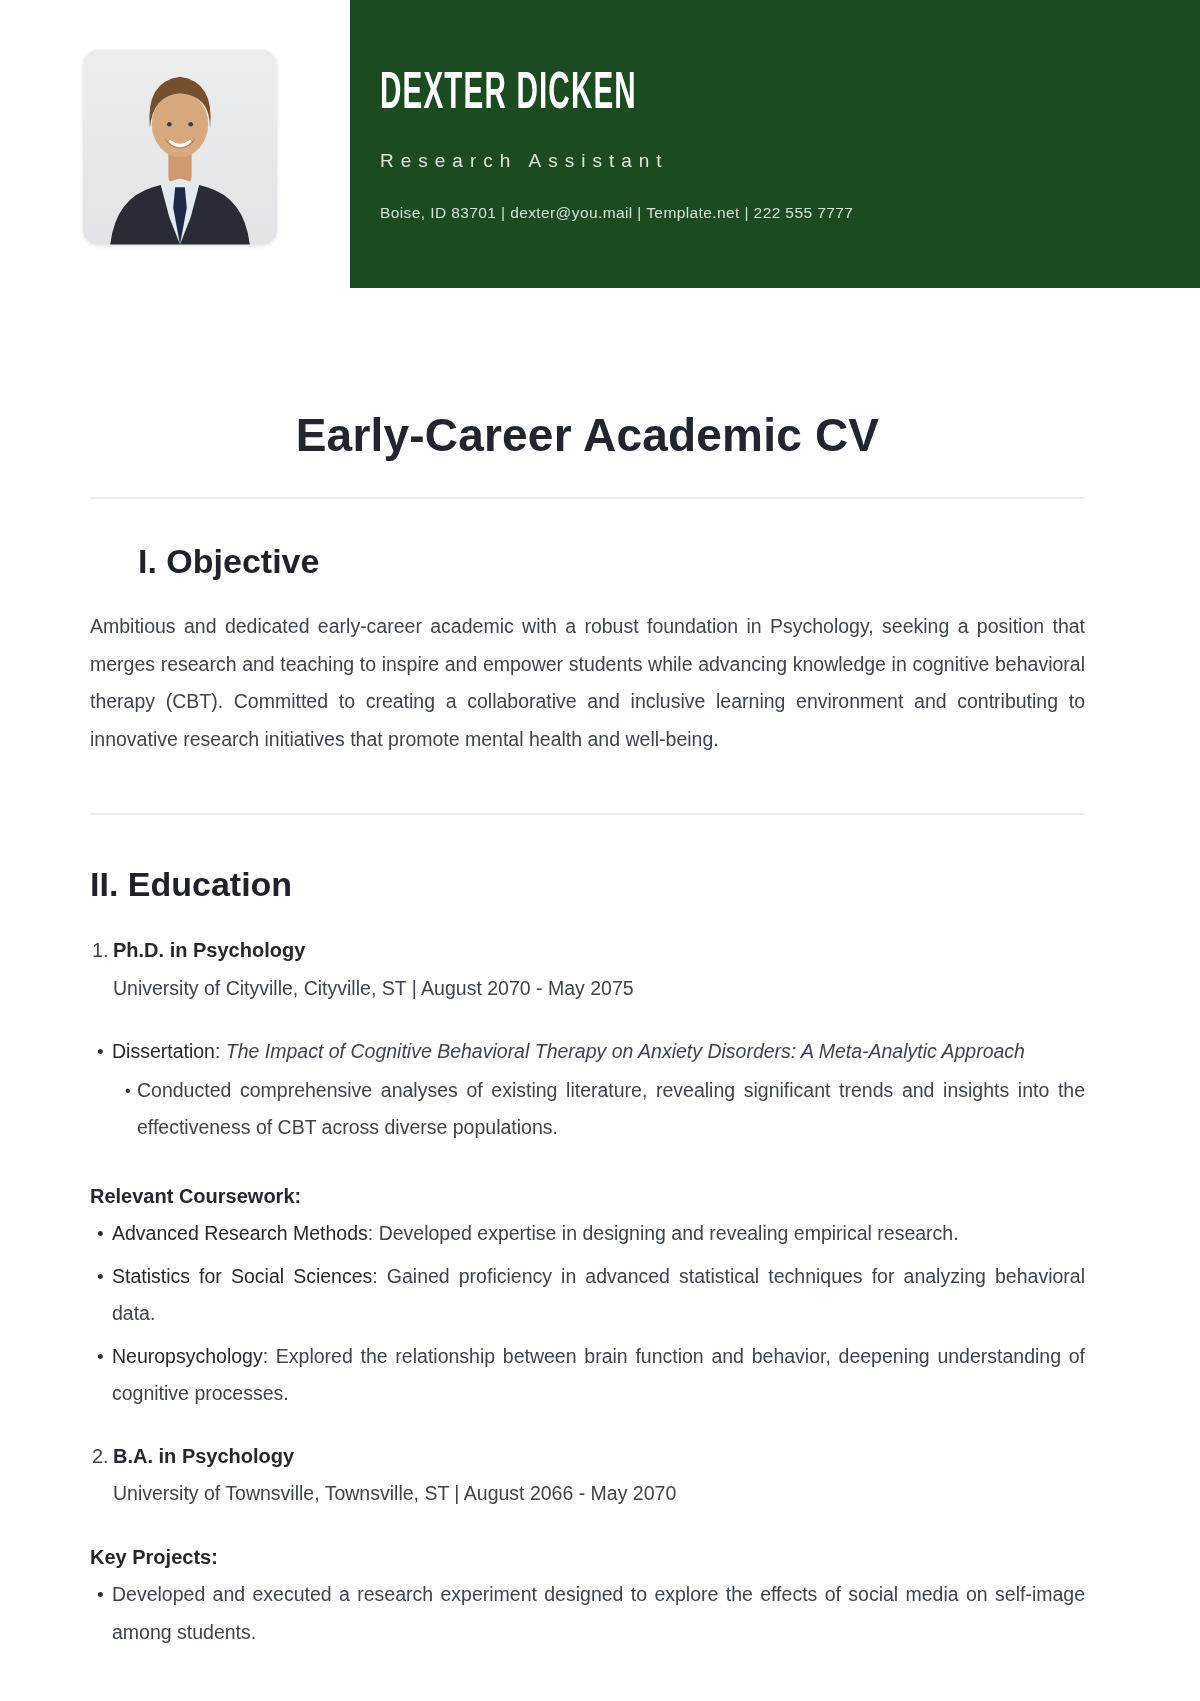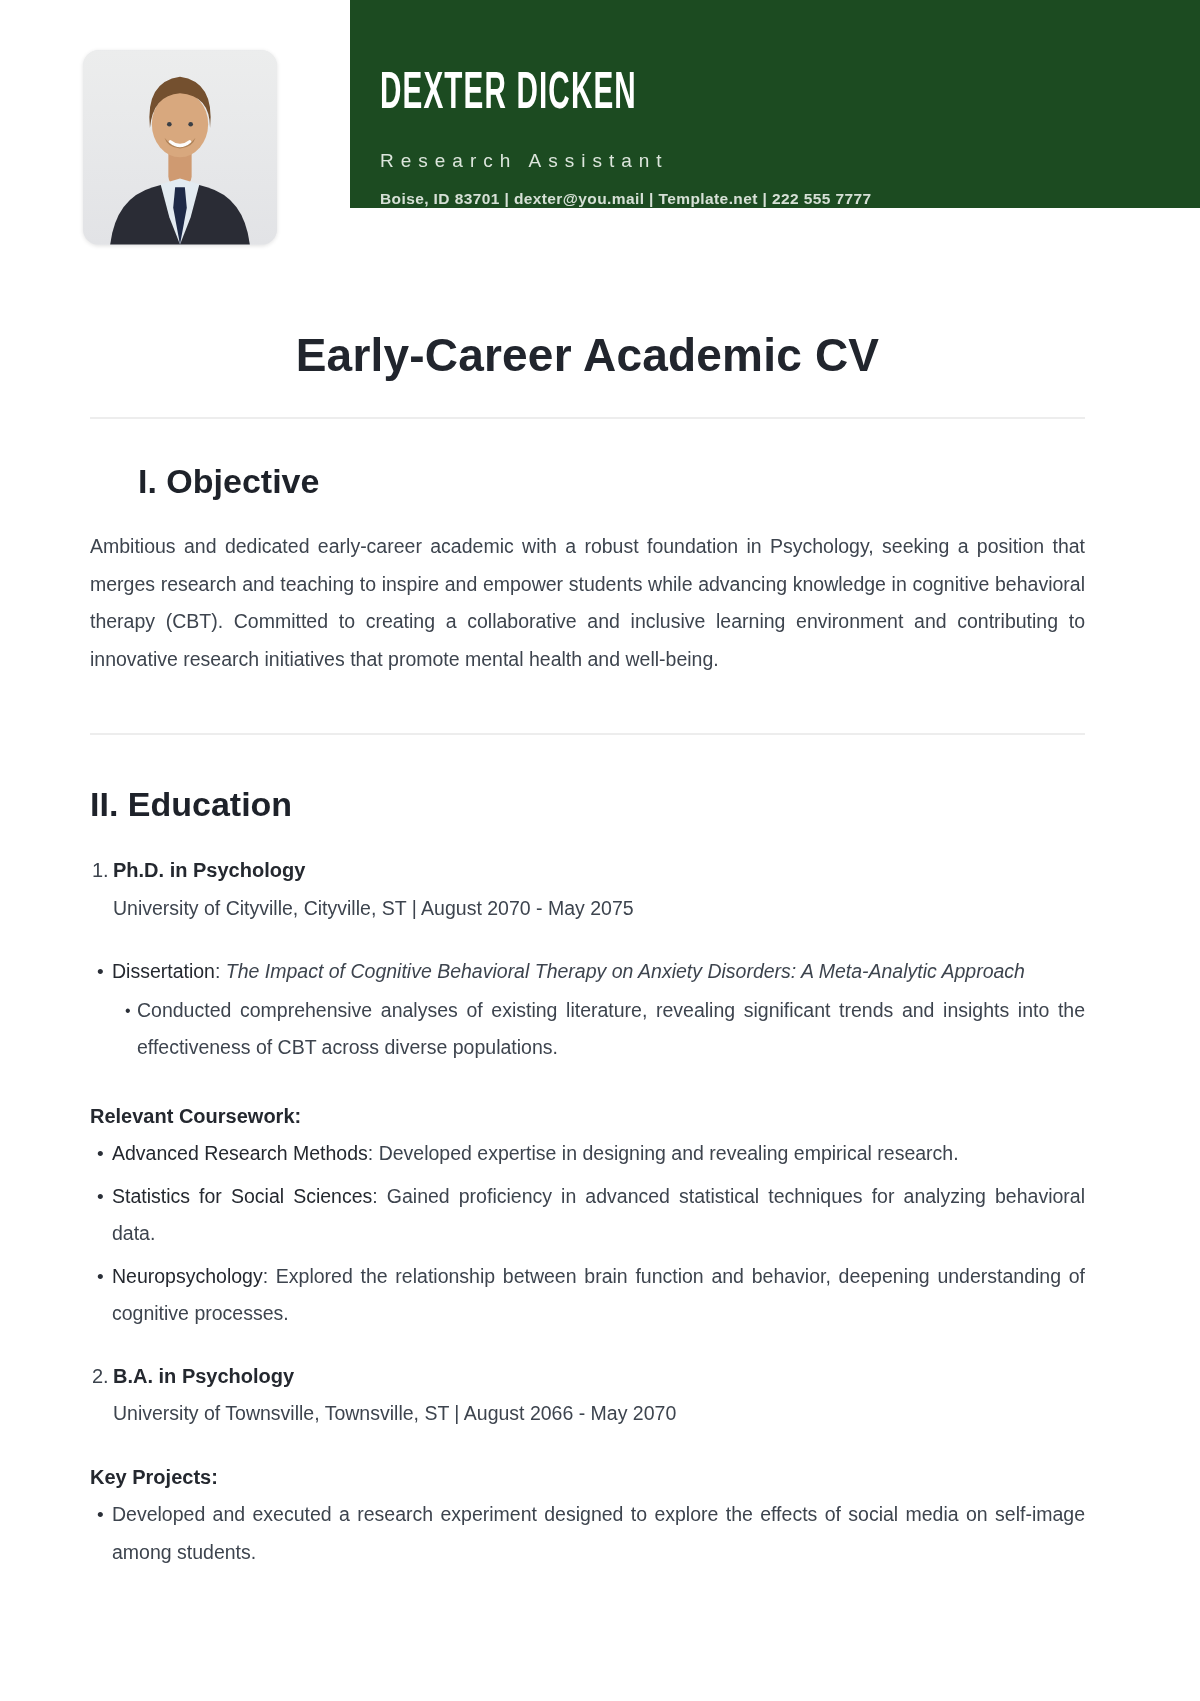--- a/index.html
+++ b/index.html
@@ -4,37 +4,37 @@
 <style>
   * { margin:0; padding:0; box-sizing:border-box; }
   html,body { background:#ffffff; }
   .page {
     width:1200px; height:1701px; position:relative; overflow:hidden;
     background:#ffffff; font-family:"Liberation Sans", sans-serif;
     margin:0 auto;
   }
 
   
-  .header { position:relative; height:208px; }
+  .header { position:relative; height:288px; }
   .band {
     position:absolute; left:350px; right:0; top:0; bottom:0;
     background:#1c4b21; padding-left:30px;
   }
   .name {
     margin-top:64px; font-size:52px; font-weight:700; color:#ffffff;
     line-height:1; letter-spacing:2px; white-space:nowrap;
     transform:scaleX(0.57); transform-origin:left center;
   }
   .role {
     margin-top:34px; font-size:19px; font-weight:400;
     letter-spacing:7px; color:#dde6dd; line-height:1.2;
   }
   .contact {
-    margin-top:16px; font-size:15.5px; letter-spacing:0.4px;
-    color:#d6e0d6; line-height:1.3;font-weight:bold;
+    margin-top:30px; font-size:15.5px; letter-spacing:0.4px;
+    color:#d6e0d6; line-height:1.3;
   }
   .photo {
     position:absolute; left:83px; top:50px; width:194px; height:195px;
     border-radius:16px; overflow:hidden; background:#e9eaec;
     box-shadow:0 1px 4px rgba(0,0,0,0.12);
   }
   .photo svg { display:block; width:100%; height:100%; }
 
   
   main { padding:0 115px 0 90px; }

